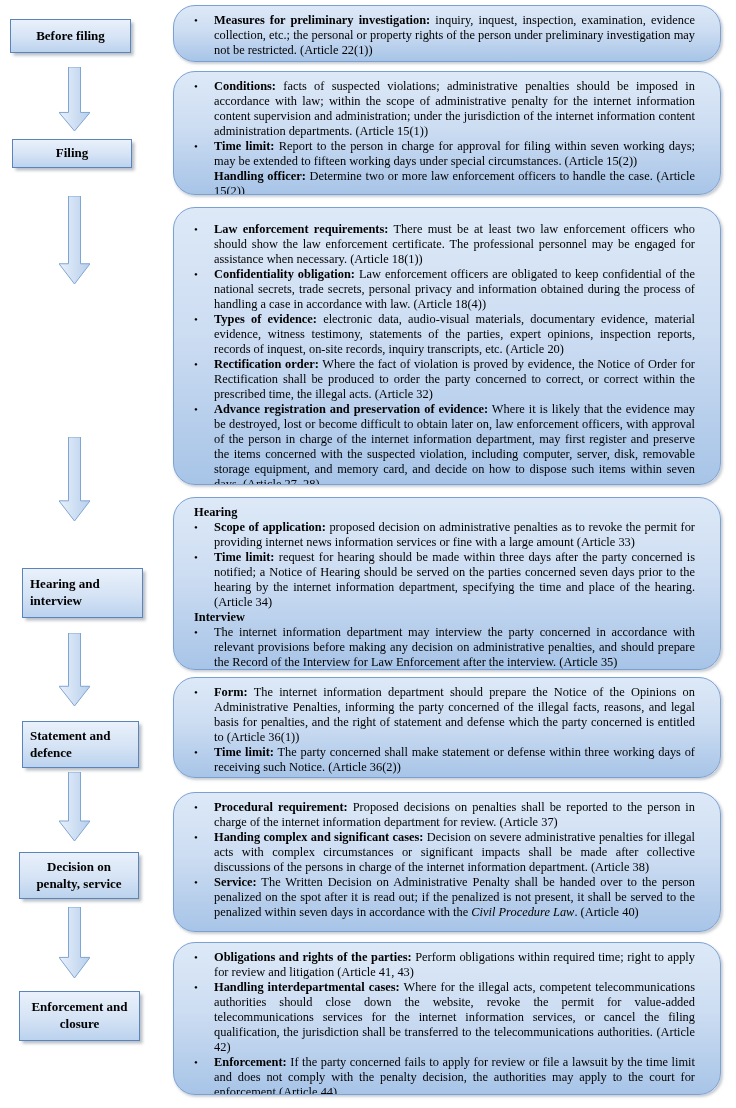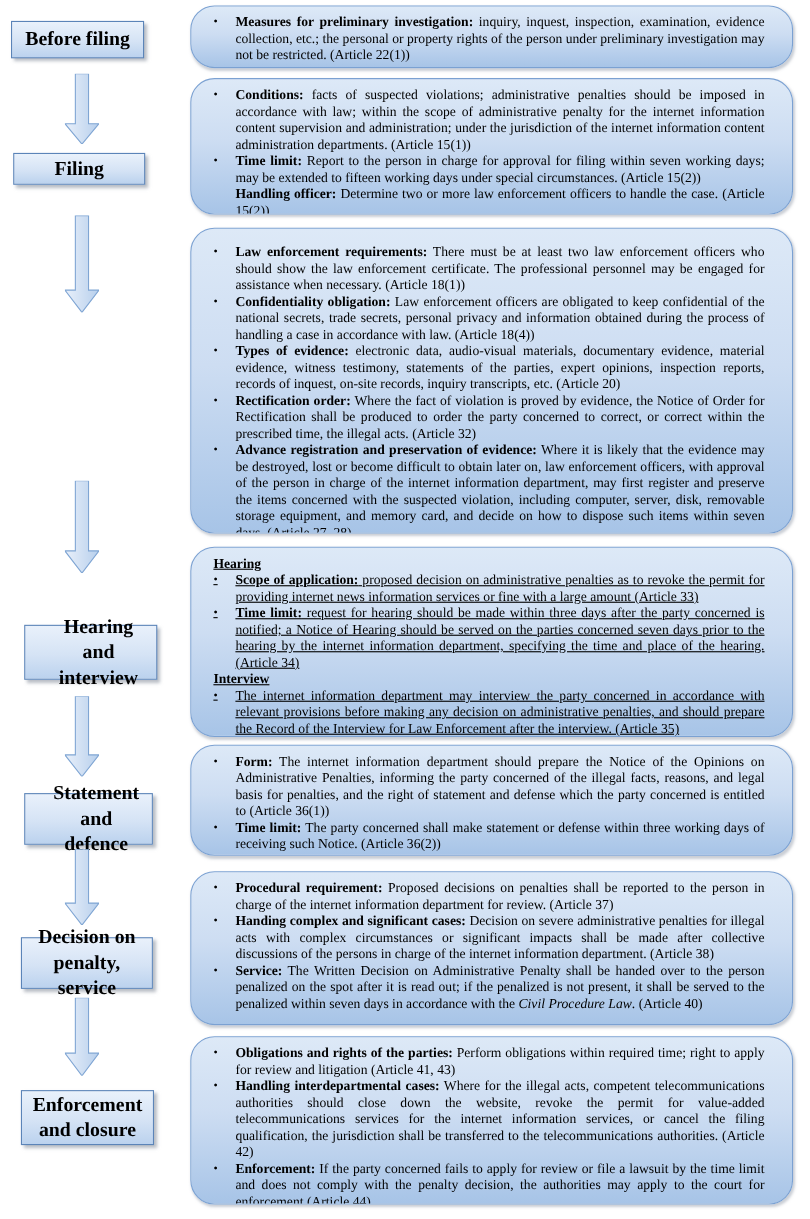--- a/index.html
+++ b/index.html
@@ -9,24 +9,24 @@
   }
   .canvas{position:absolute;inset:0;}
 
   
   .stage{
     position:absolute;box-sizing:border-box;
     border:1.4px solid var(--stage-border);
     background:linear-gradient(180deg,var(--stage-top) 0%,var(--stage-mid) 55%,var(--stage-bot) 100%);
     box-shadow:2.5px 2.5px 3px rgba(145,152,165,.65);
     display:flex;align-items:center;justify-content:center;
-    text-align:center;font-weight:bold;font-size:18px;line-height:1.3;
+    text-align:center;font-weight:bold;font-size:13px;line-height:1.3;
     padding:2px 6px;
   }
-  .stage.align-left{justify-content:flex-start;text-align:center;padding-left:20px;}
+  .stage.align-left{justify-content:flex-start;text-align:left;padding-left:7px;}
 
   
   .arr{position:absolute;left:59px;width:31px;display:block;}
 
   
   .dbox{
     position:absolute;left:173px;width:548px;box-sizing:border-box;
     border:1.4px solid var(--box-border);
     border-radius:22px;
     background:linear-gradient(180deg,var(--box-top) 0%,var(--box-mid) 45%,var(--box-bot) 100%);
@@ -129,21 +129,21 @@
       </div>
       <div class="row">
         <span class="marker">•</span>
         <span class="txt"><span class="b">Rectification order:</span><span> Where the fact of violation is proved by evidence, the Notice of Order for Rectification shall be produced to order the party concerned to correct, or correct within the prescribed time, the illegal acts. (Article 32)</span></span>
       </div>
       <div class="row">
         <span class="marker">•</span>
         <span class="txt"><span class="b">Advance registration and preservation of evidence:</span><span> Where it is likely that the evidence may be destroyed, lost or become difficult to obtain later on, law enforcement officers, with approval of the person in charge of the internet information department, may first register and preserve the items concerned with the suspected violation, including computer, server, disk, removable storage equipment, and memory card, and decide on how to dispose such items within seven days. (Article 27, 28)</span></span>
       </div>
     </div>
-  <div class="dbox" style="top:497px;height:173px;text-decoration:underline;">
+  <div class="dbox" style="top:497px;height:173px;">
       <div class="hdr"><span class="txt"><span class="b">Hearing</span></span></div>
       <div class="row">
         <span class="marker">•</span>
         <span class="txt"><span class="b">Scope of application:</span><span> proposed decision on administrative penalties as to revoke the permit for providing internet news information services or fine with a large amount (Article 33)</span></span>
       </div>
       <div class="row">
         <span class="marker">•</span>
         <span class="txt"><span class="b">Time limit:</span><span> request for hearing should be made within three days after the party concerned is notified; a Notice of Hearing should be served on the parties concerned seven days prior to the hearing by the internet information department, specifying the time and place of the hearing. (Article 34)</span></span>
       </div>
       <div class="hdr"><span class="txt"><span class="b">Interview</span></span></div>

